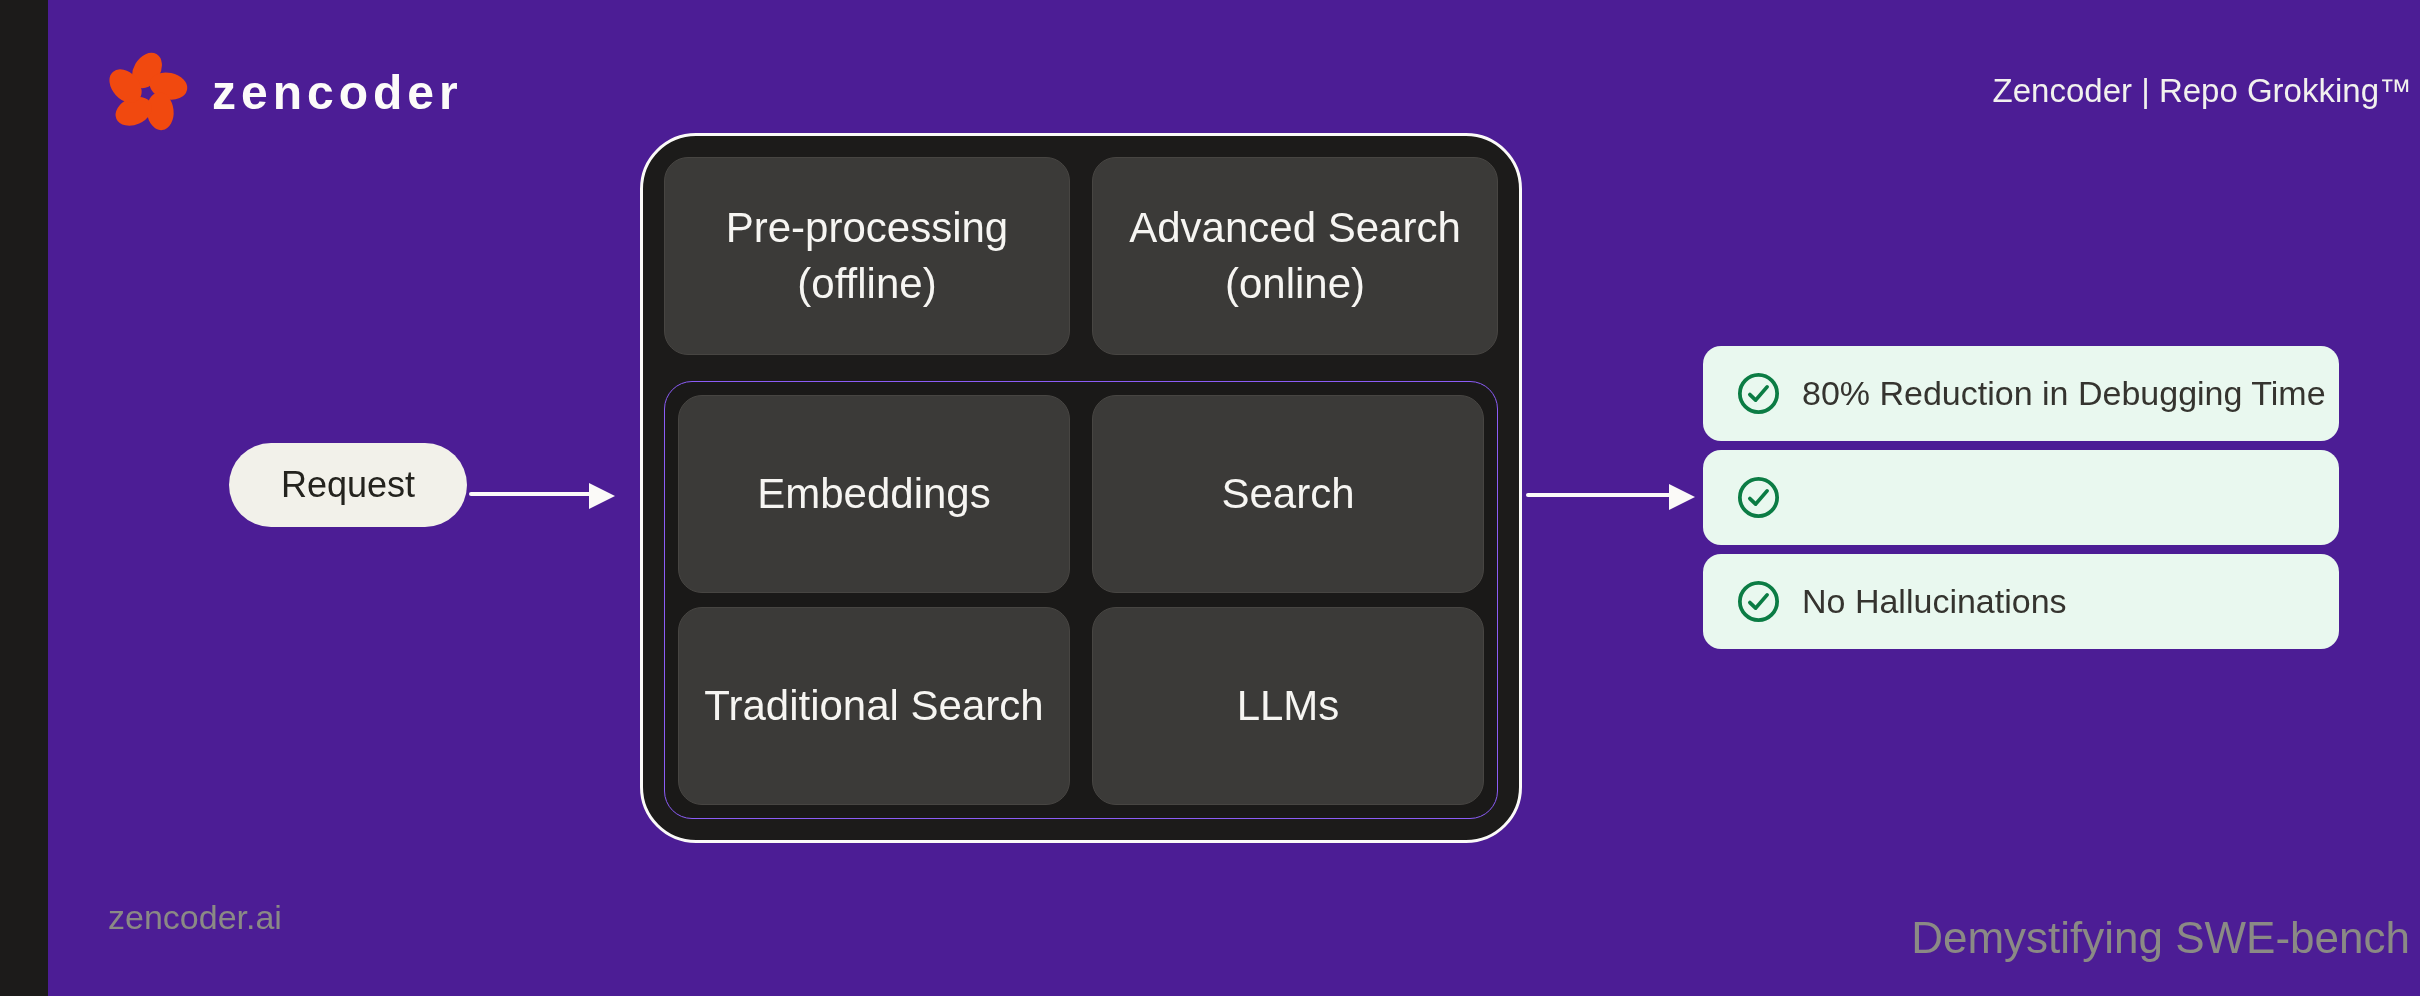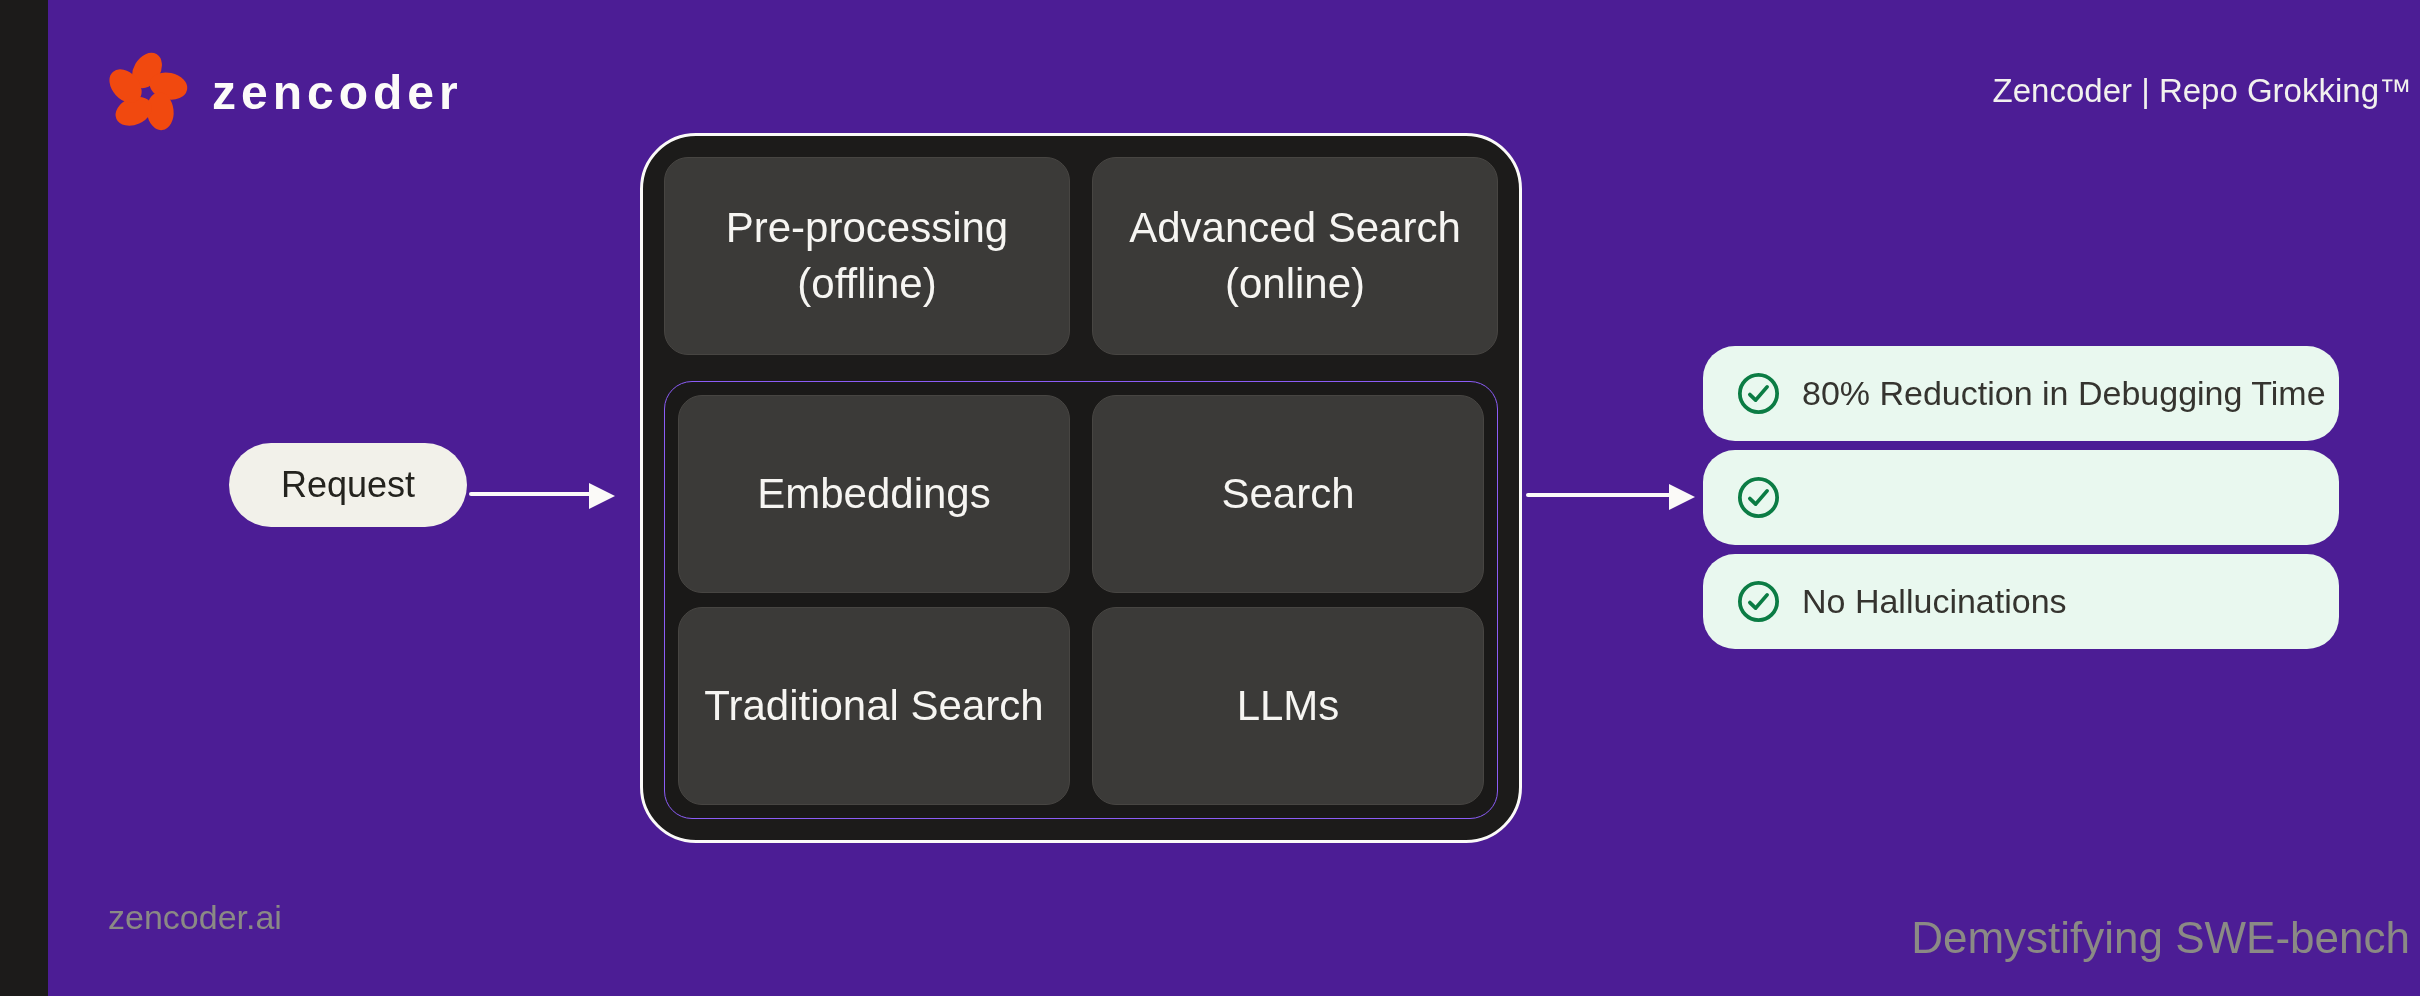--- a/index.html
+++ b/index.html
@@ -129,21 +129,21 @@
     left: 1655px;
     top: 346px;
     width: 636px;
     display: flex;
     flex-direction: column;
     gap: 9px;
   }
   .badge {
     height: 95px;
     background: #E9F8EF;
-    border-radius: 32px;
+    border-radius: 18px;
     box-sizing: border-box;
     display: flex;
     align-items: center;
     gap: 22px;
     padding: 0 28px 0 34px;
   }
   .badge .check { width: 43px; height: 43px; flex: none; color: #0B7C44; }
   .badge span { color: #35342F; font-size: 34px; white-space: nowrap; }
 
   

